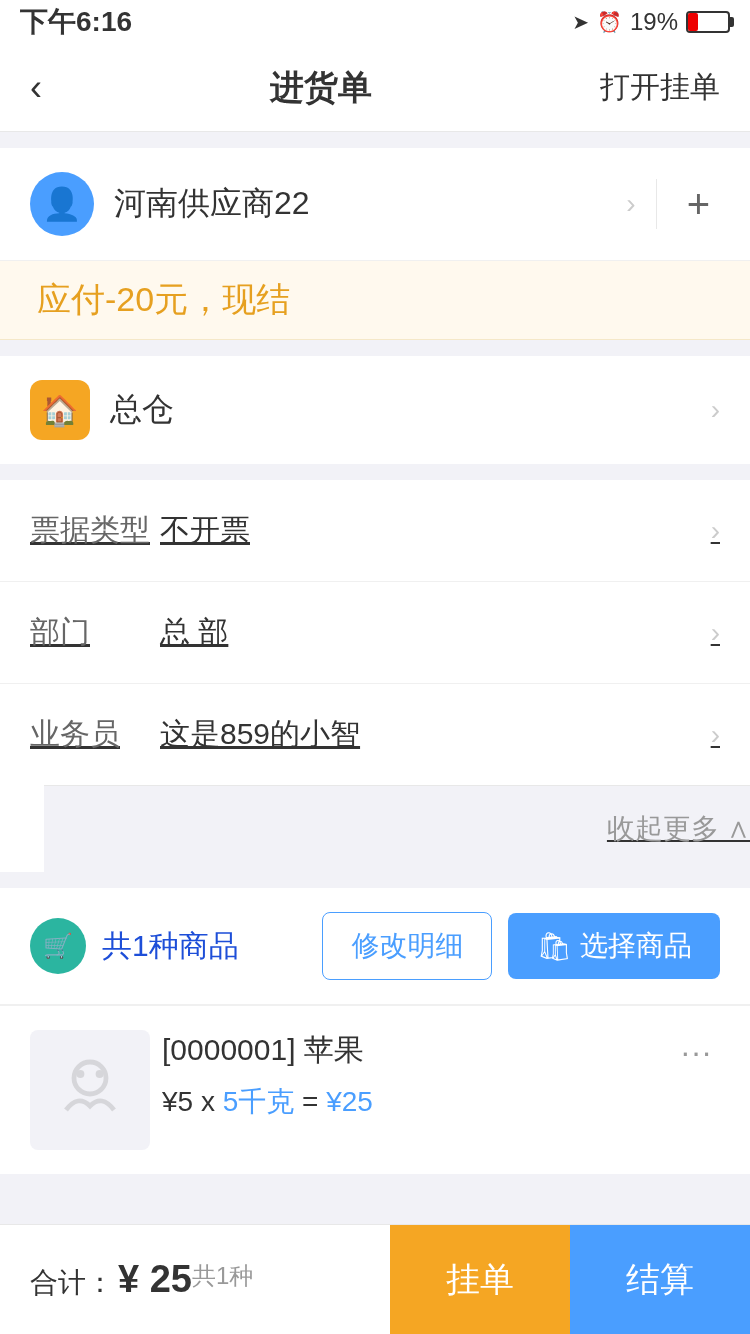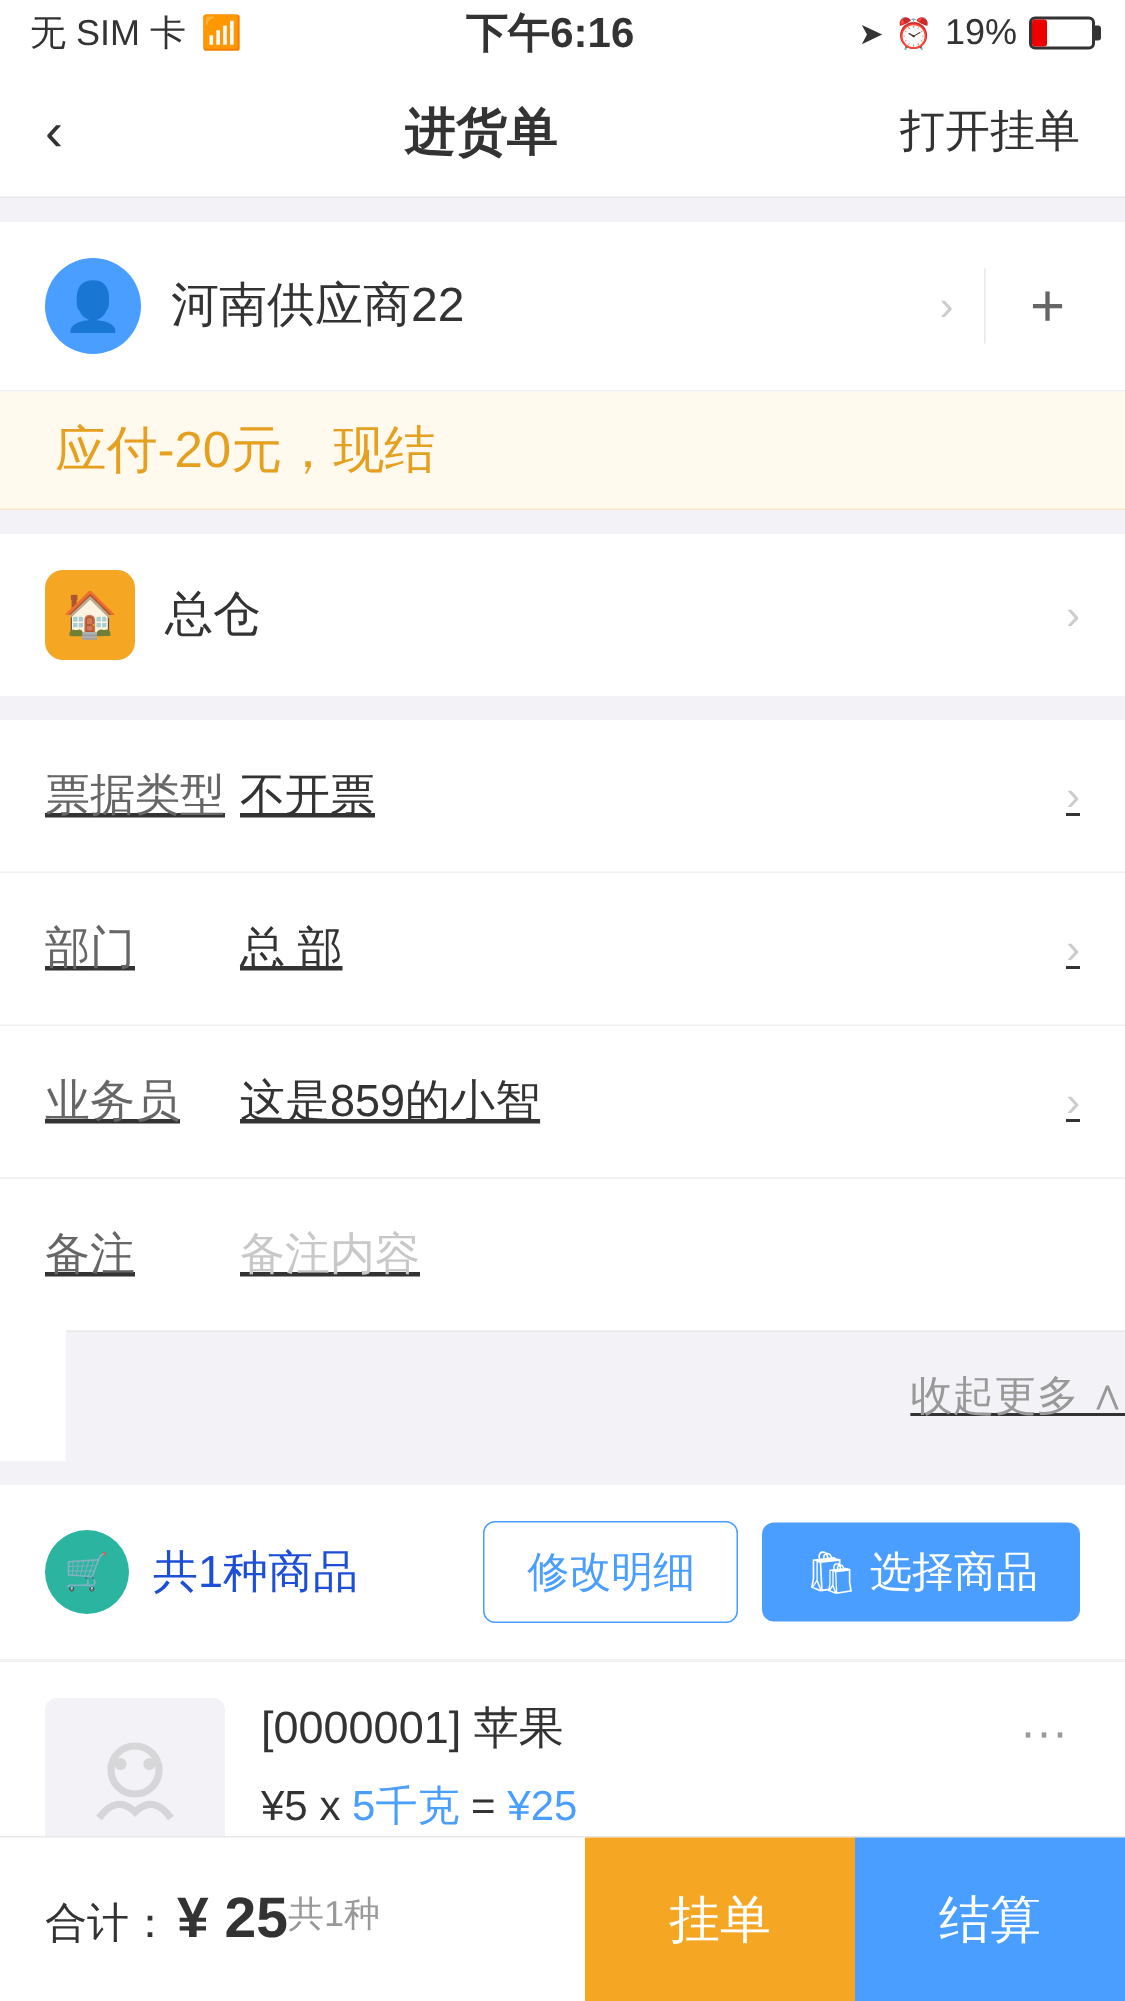--- a/index.html
+++ b/index.html
@@ -250,21 +250,21 @@
       align-items: center;
       gap: 8px;
     }
 
     
     .product-item {
       background: #fff;
       padding: 24px 30px;
       display: flex;
       align-items: flex-start;
-      gap: 24px;
+      gap: 12px;
       border-top: 1px solid #f0f0f0;
     }
     .product-thumb {
       width: 120px;
       height: 120px;
       background: #f2f2f7;
       border-radius: 8px;
       display: flex;
       align-items: center;
       justify-content: center;
@@ -354,24 +354,20 @@
       cursor: pointer;
     }
 
     .wifi-icon { font-size: 22px; }
     .arrow-icon { color: #ccc; font-size: 28px; }
   </style>
 </head>
 <body>
 
 <div class="status-bar">
-  <div class="status-left">
-    <span>无 SIM 卡</span>
-    <span class="wifi-icon">📶</span>
-  </div>
   <div class="status-center">下午6:16</div>
   <div class="status-right">
     <span style="font-size:20px;">➤</span>
     <span style="font-size:20px;">⏰</span>
     <span>19%</span>
     <div class="battery">
       <div class="battery-inner"></div>
     </div>
   </div>
 </div>
@@ -418,24 +414,20 @@
     <span class="form-value">总 部</span>
     <span class="arrow-icon">›</span>
   </div>
 
   <div class="form-row">
     <span class="form-label">业务员</span>
     <span class="form-value">这是859的小智</span>
     <span class="arrow-icon">›</span>
   </div>
 
-  <div class="form-row">
-    <span class="form-label">备注</span>
-    <span class="form-placeholder">备注内容</span>
-  </div>
 
   <div class="collapse-bar">
     <span>收起更多 ∧</span>
   </div>
 </div>
 
 <div class="section" style="margin-top:16px;">
   <div class="products-header">
     <div class="products-icon">
       <span style="font-size:24px;">🛒</span>

